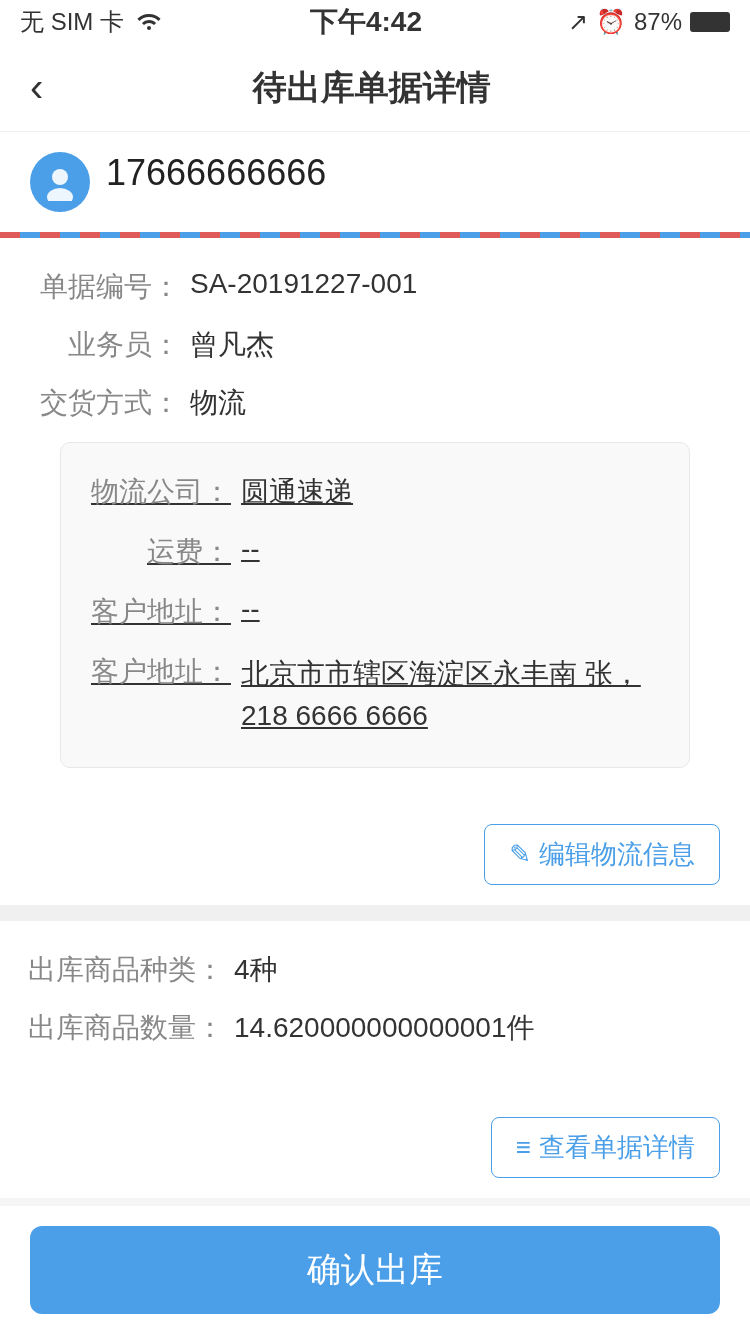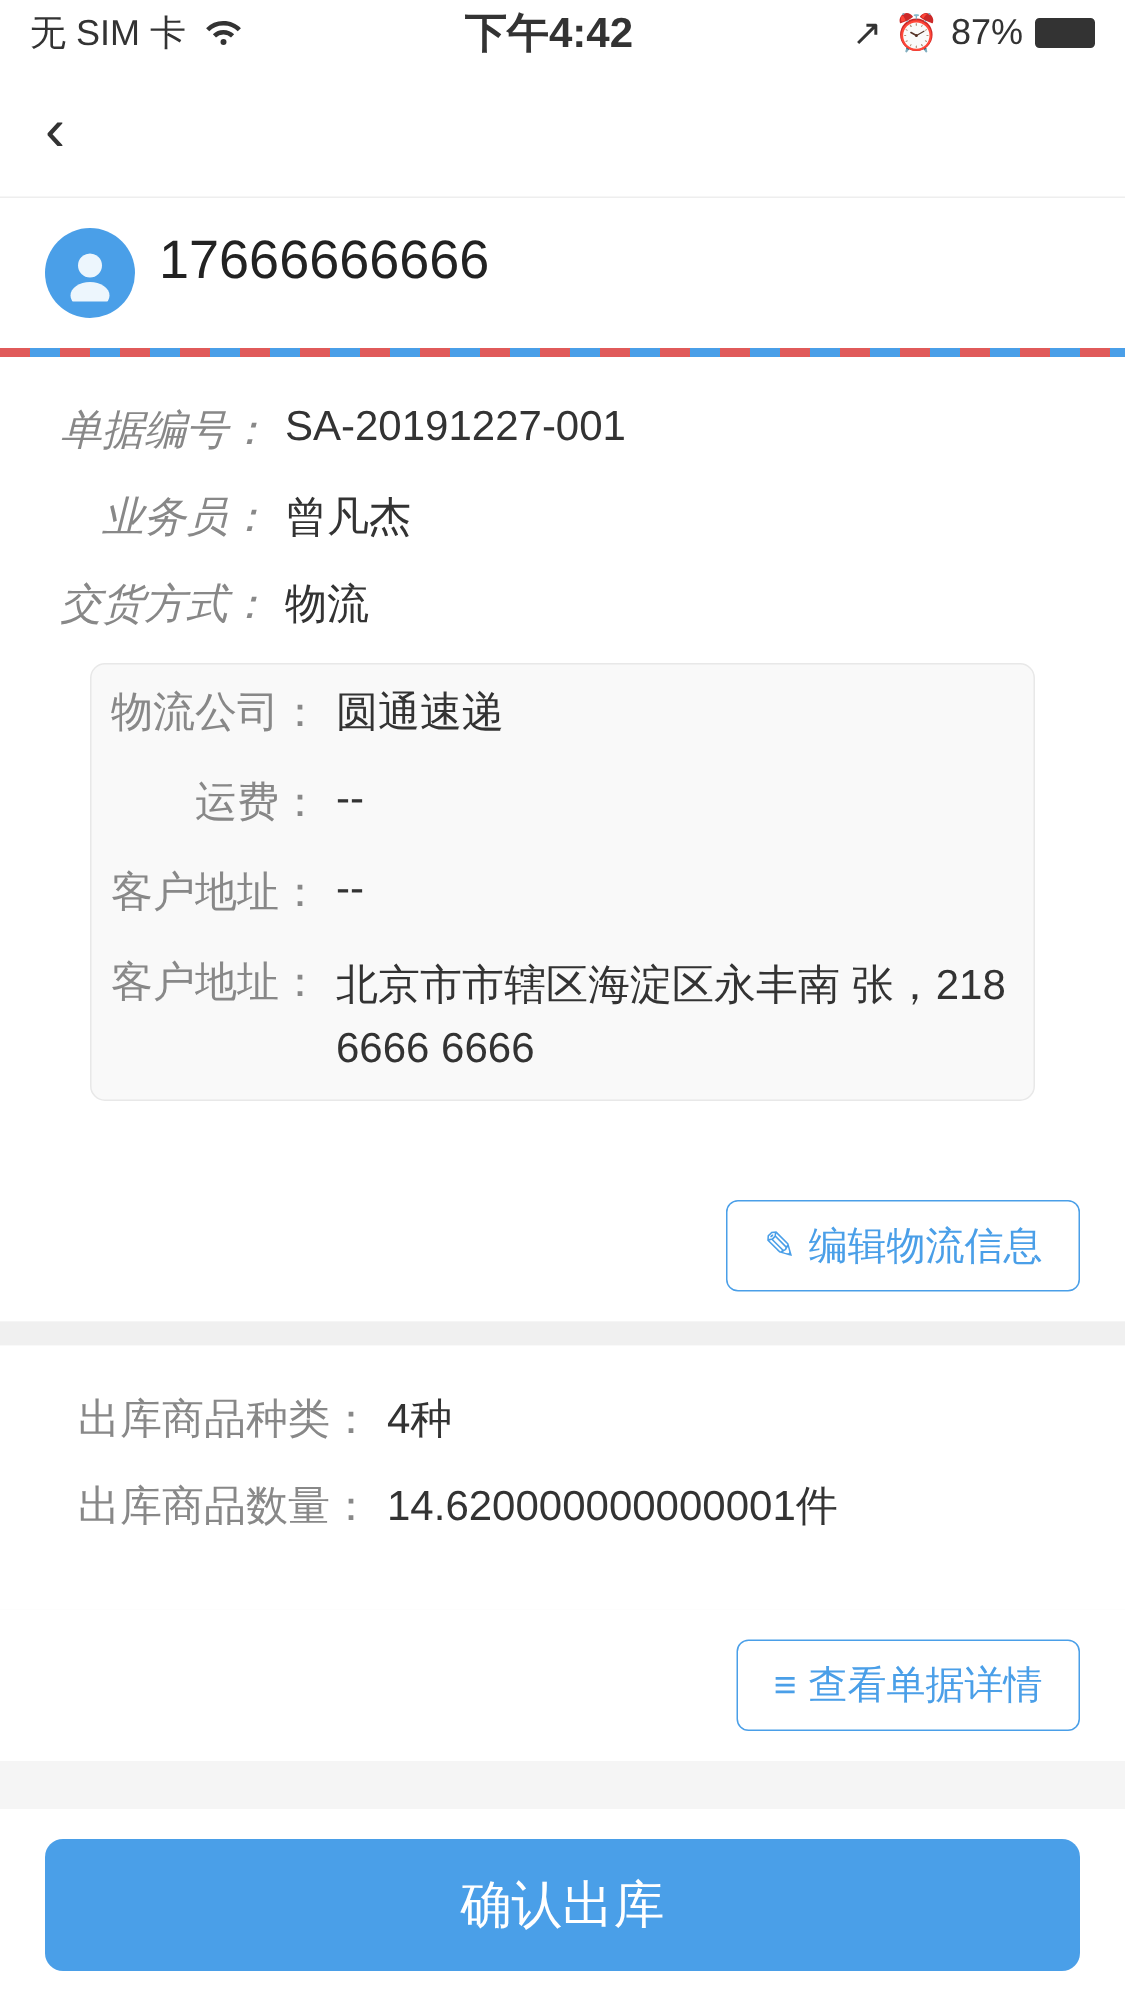--- a/index.html
+++ b/index.html
@@ -96,35 +96,35 @@
       display: flex;
       align-items: flex-start;
       margin-bottom: 20px;
       font-size: 28px;
     }
     .info-label {
       color: #888;
       min-width: 140px;
       text-align: right;
       flex-shrink: 0;
-      font-style: italic;
     }
     .info-value {
       color: #333;
       margin-left: 10px;
       flex: 1;
     }
 
     
     .logistics-card {
       background: #f9f9f9;
       border: 1px solid #e8e8e8;
       border-radius: 10px;
-      margin: 20px 20px 16px 20px;
-      padding: 13px;
+      margin: 20px 20px 6px 20px;
+      padding: 30px;
+      text-decoration: underline;
     }
     .logistics-row {
       display: flex;
       align-items: flex-start;
       margin-bottom: 22px;
       font-size: 28px;
     }
     .logistics-row:last-child { margin-bottom: 0; }
     .logistics-label {
       color: #888;
@@ -168,21 +168,21 @@
 
     
     .gray-divider {
       height: 16px;
       background: #f0f0f0;
     }
 
     
     .goods-section {
       background: #fff;
-      padding: 30px 52px;
+      padding: 30px 28px;
     }
     .goods-row {
       display: flex;
       align-items: center;
       margin-bottom: 20px;
       font-size: 28px;
     }
     .goods-label {
       color: #888;
       min-width: 180px;
@@ -267,20 +267,21 @@
     <div class="status-right">
       <span>↗</span>
       <span>⏰</span>
       <span>87%</span>
       <span style="display:inline-block;width:40px;height:20px;border:2px solid #333;border-radius:3px;position:relative;background:#333;"></span>
     </div>
   </div>
 
   <div class="nav-bar">
     <span class="nav-back">‹</span>
+    <span class="nav-title">待出库单据详情</span>
   </div>
 
   <div class="user-header">
     <div class="user-avatar">
       <svg width="38" height="38" viewBox="0 0 38 38">
         <circle cx="19" cy="14" r="8" fill="#fff" opacity="0.9"></circle>
         <ellipse cx="19" cy="34" rx="13" ry="9" fill="#fff" opacity="0.9"></ellipse>
       </svg>
     </div>
     <span class="user-phone">17666666666</span>

